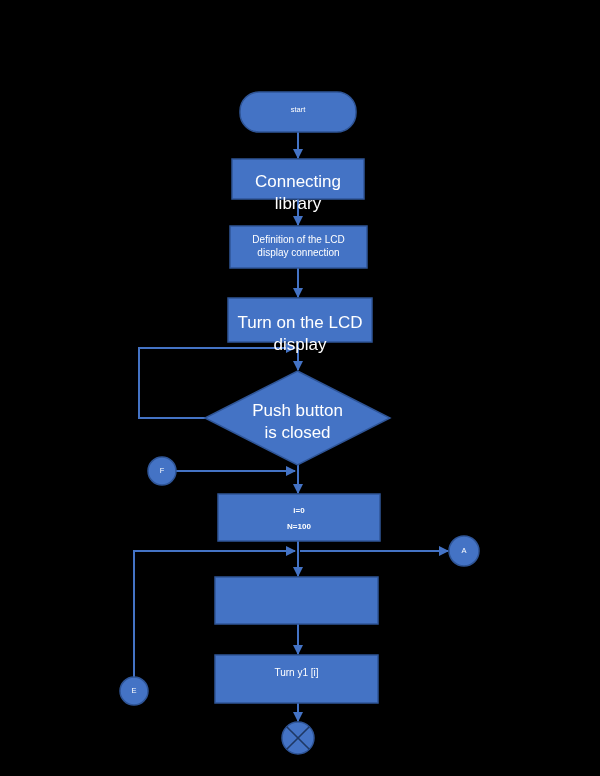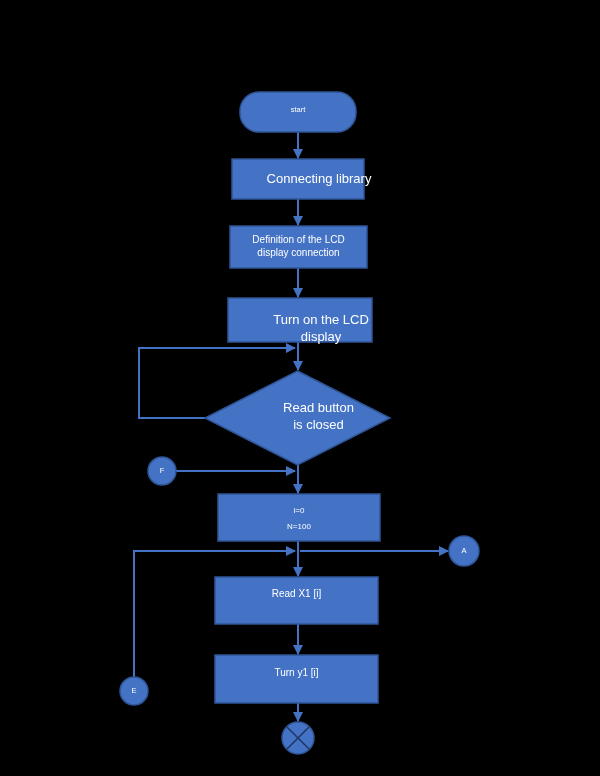--- a/index.html
+++ b/index.html
@@ -26,21 +26,21 @@
   }
   .node-label {
     position: absolute;
     color: #ffffff;
     text-align: center;
     line-height: 1.28;
     white-space: pre-line;
     pointer-events: none;
     font-family: "Liberation Sans", sans-serif;
   }
-  .lbl-11 { font-size: 13px; padding-left: 21px; }
+  .lbl-11 { font-size: 17px; }
   .lbl-10 { font-size: 10px; }
   .lbl-8  { font-size: 8px;  }
   .lbl-7  { font-size: 7.5px; }
 </style>
 </head>
 <body>
 
 <div id="canvas">
 
   <svg id="flow-svg" viewBox="0 0 600 776" xmlns="http://www.w3.org/2000/svg">
@@ -94,28 +94,27 @@
   <div class="node-label lbl-7" style="left:240px; top:105px; width:116px;">start</div>
 
   <div class="node-label lbl-11" style="left:232px; top:171px; width:132px;">Connecting library</div>
 
   <div class="node-label lbl-10" style="left:230px; top:234px; width:137px;">Definition of the LCD
 display connection</div>
 
   <div class="node-label lbl-11" style="left:228px; top:306px; width:144px;margin-top:6px;">Turn on the LCD
 display</div>
 
-  <div class="node-label lbl-11" style="left:230px; top:400px; width:135px;">Read button
+  <div class="node-label lbl-11" style="left:230px; top:400px; width:135px;">Push button
 is closed</div>
 
-  <div class="node-label lbl-8" style="left:218px; top:507px; width:162px; line-height:1.0;">i=0
+  <div class="node-label lbl-8" style="left:218px; top:507px; width:162px; line-height:1.0;font-weight:bold;">i=0
 
 N=100</div>
 
-  <div class="node-label lbl-10" style="left:215px; top:588px; width:163px;">Read X1 [i]</div>
 
   <div class="node-label lbl-10" style="left:215px; top:667px; width:163px;">Turn y1 [i]</div>
 
   <div class="node-label lbl-7" style="left:148px; top:466px; width:28px;">F</div>
 
   <div class="node-label lbl-7" style="left:449px; top:546px; width:30px;">A</div>
 
   <div class="node-label lbl-7" style="left:120px; top:686px; width:28px;">E</div>
 
 </div>

